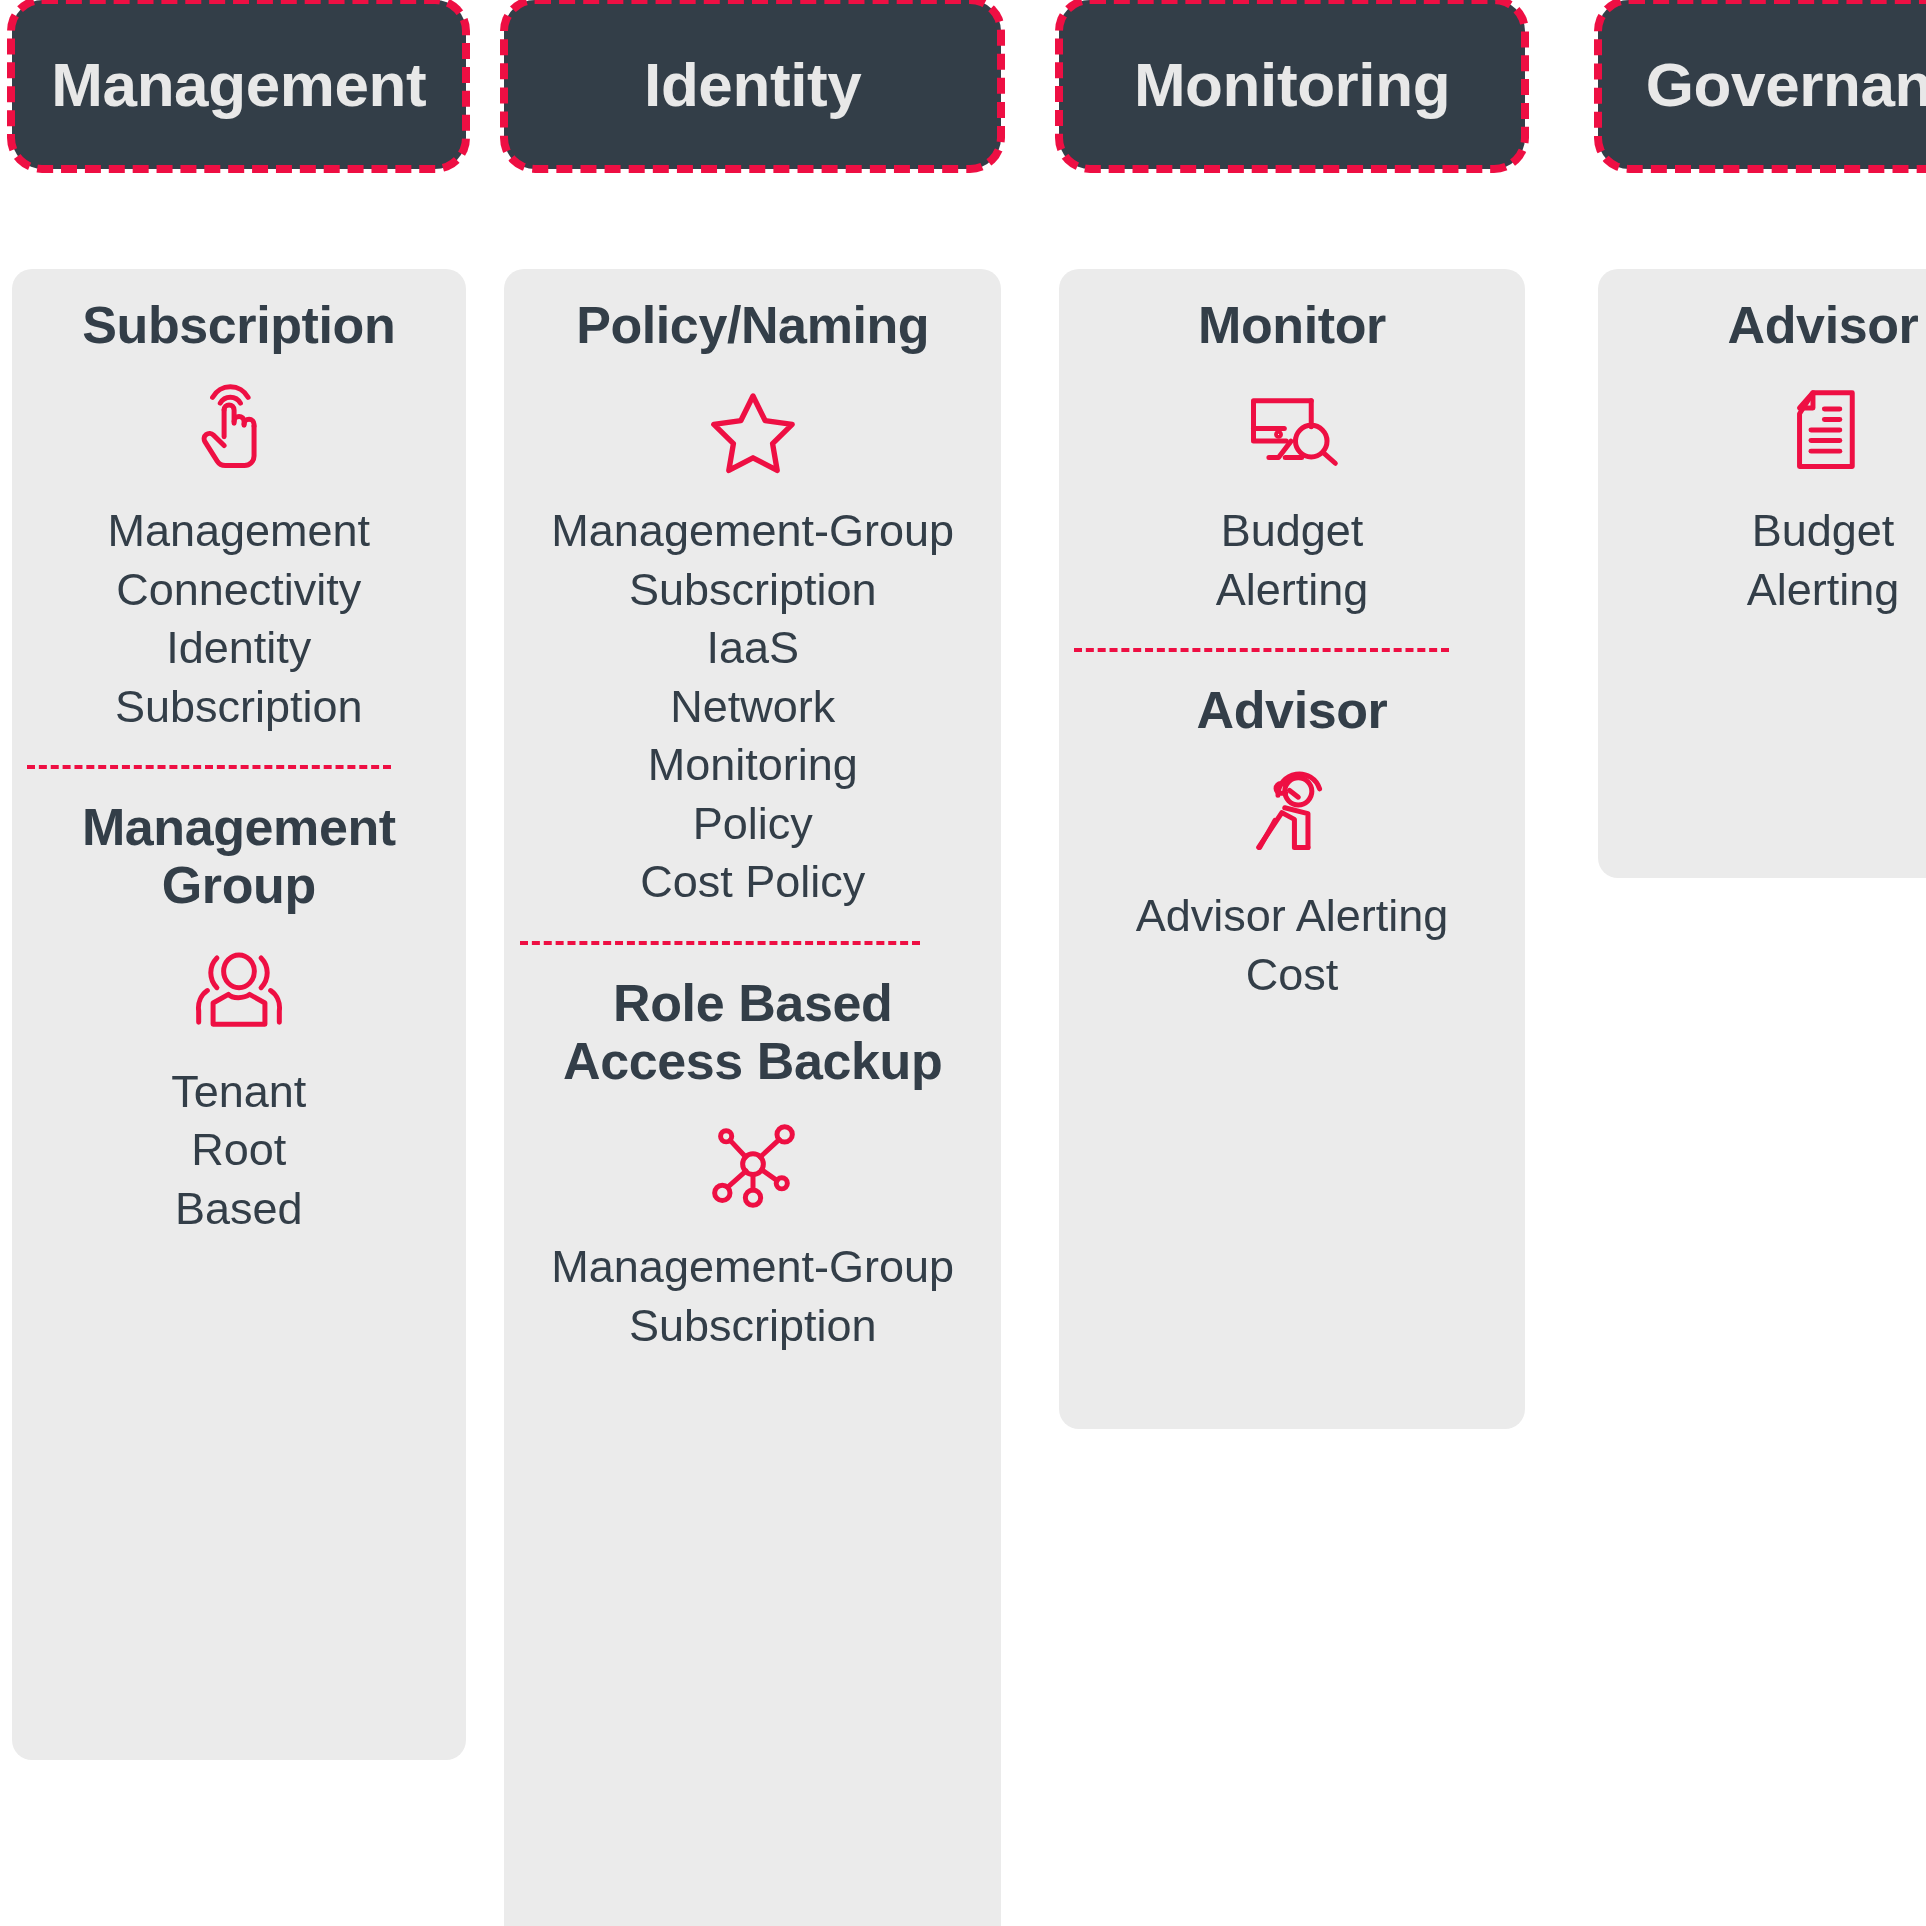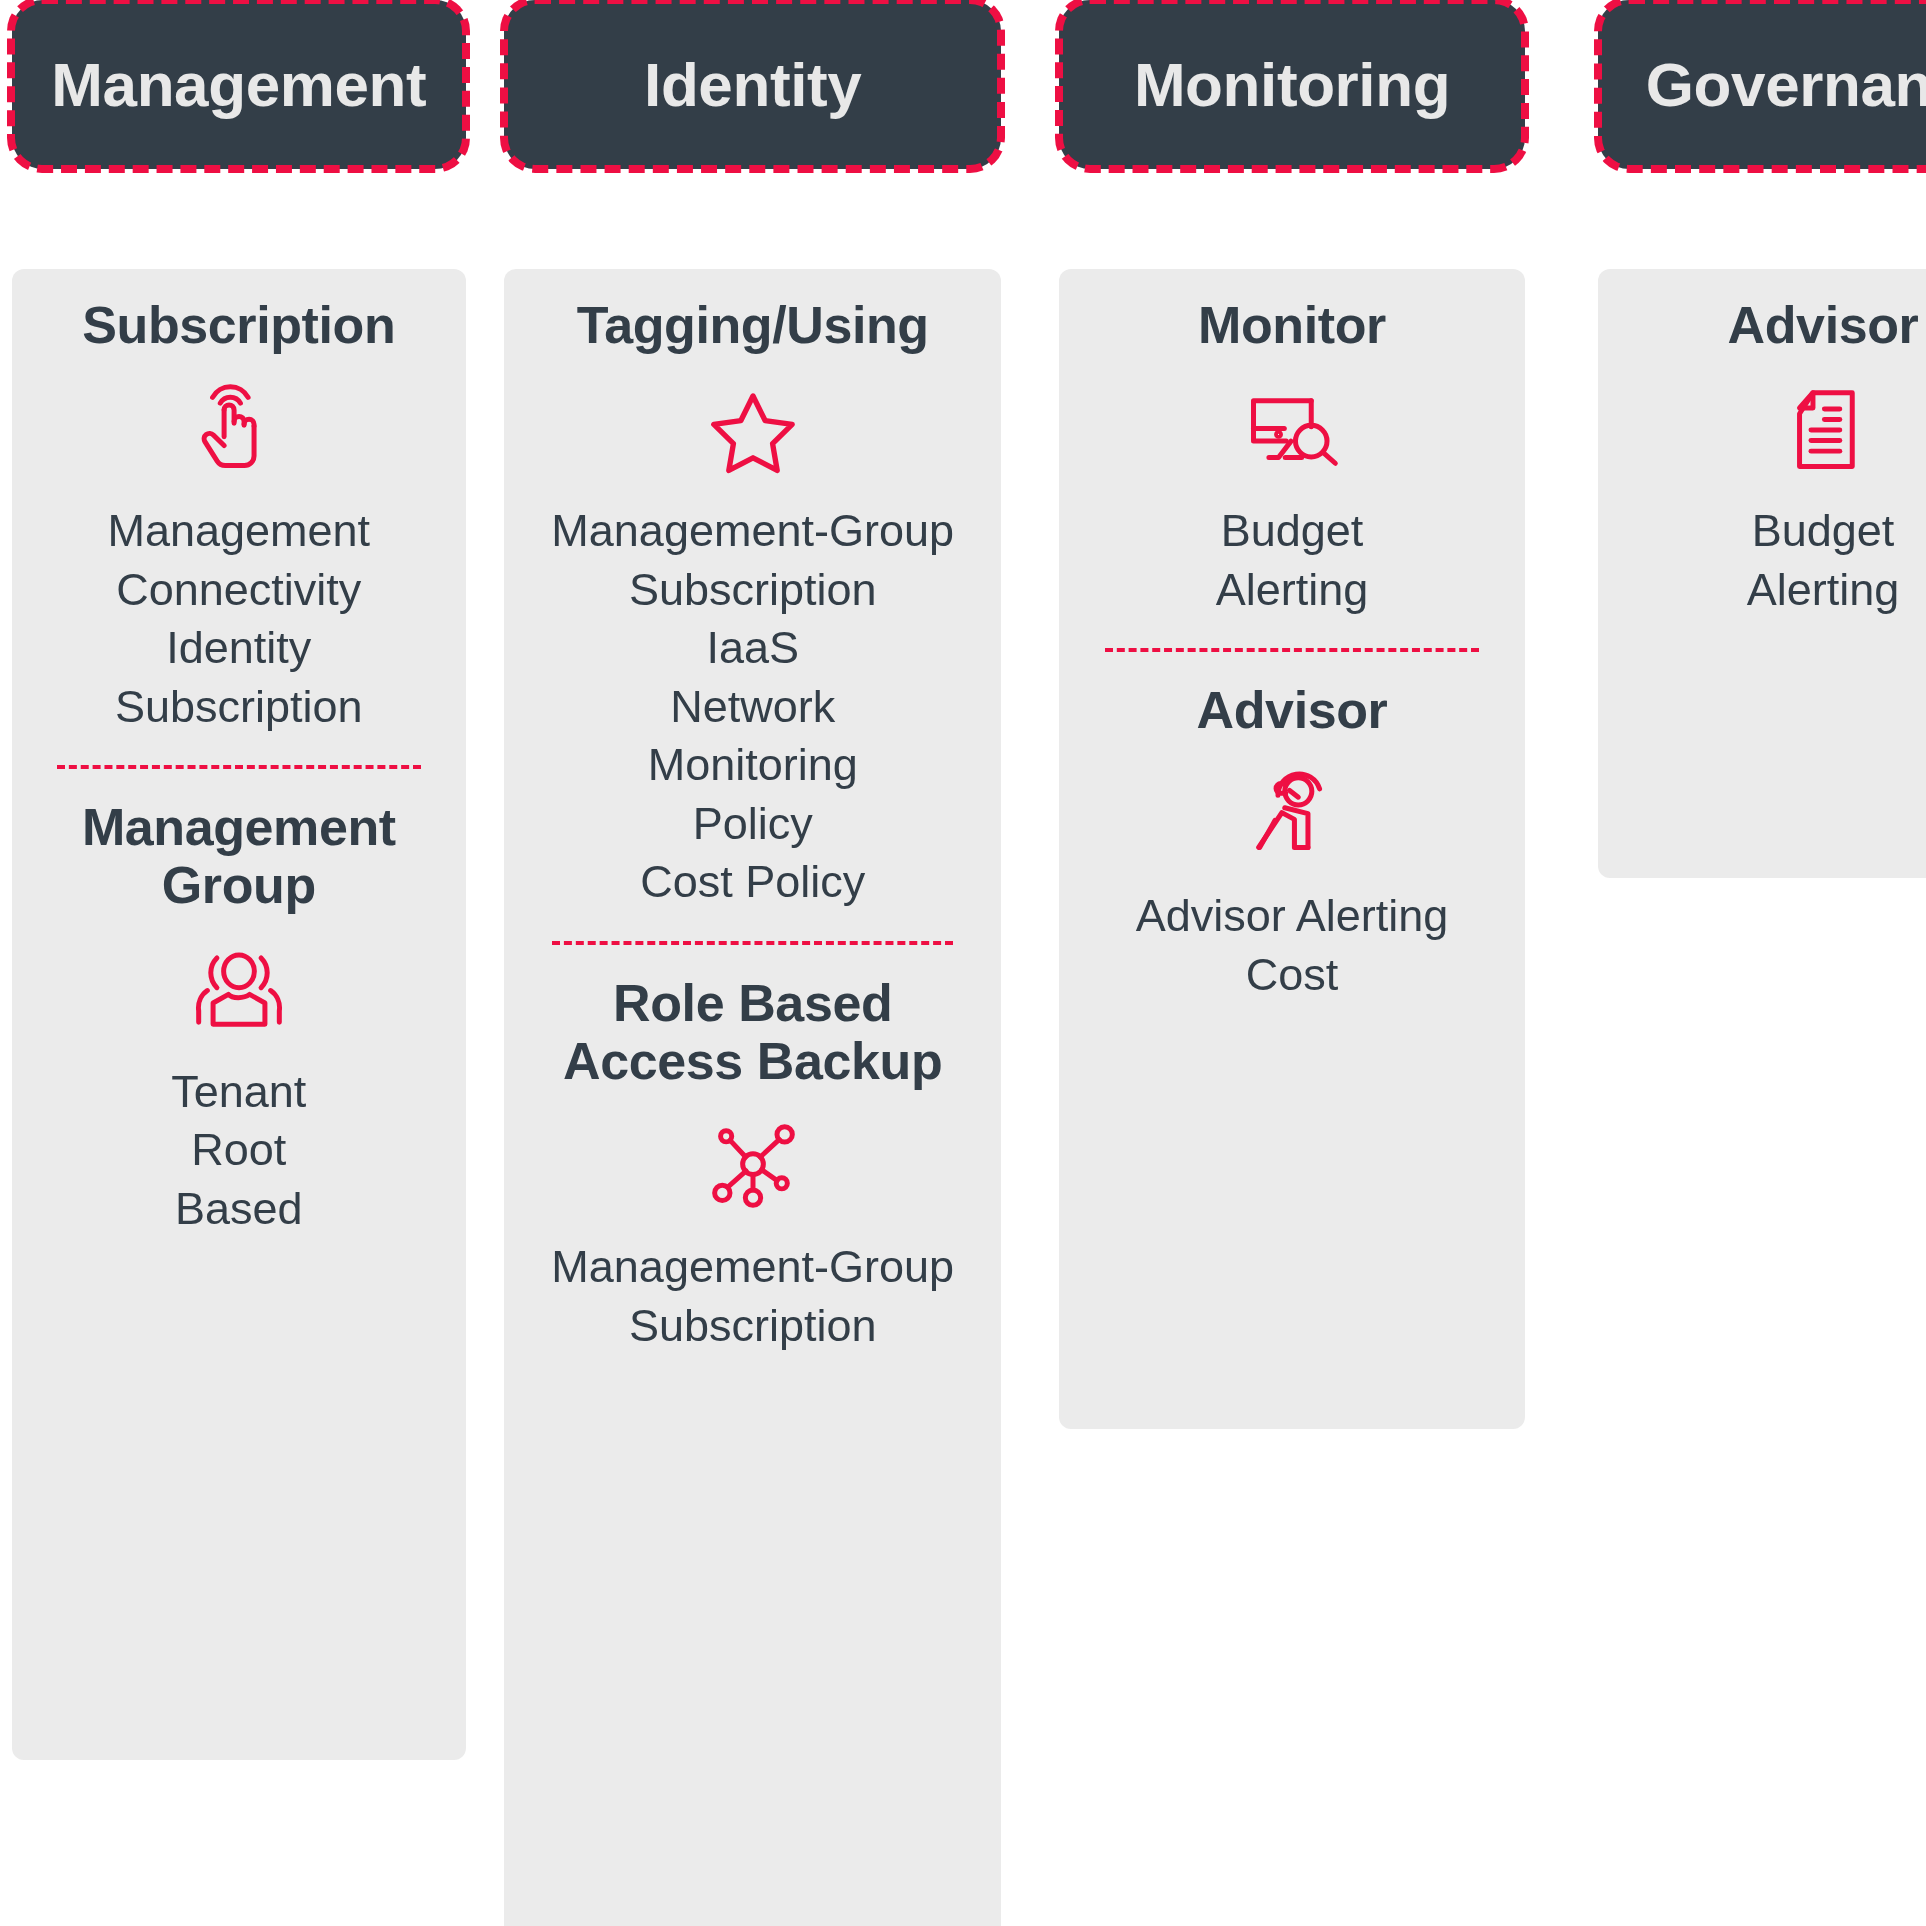--- a/index.html
+++ b/index.html
@@ -67,26 +67,25 @@
     font-size: 62px;
     font-weight: 700;
     letter-spacing: -0.4px;
     line-height: 1;
     white-space: nowrap;
   }
 
   
   .card {
     background: #ebebeb;
-    border-radius: 12px;
+    border-radius: 20px;
     box-sizing: border-box;
     padding: 27px 15.4px 35px 15.4px;
     display: flex;
     flex-direction: column;
-    align-items: center;
   }
 
   .section {
     width: 100%;
     display: flex;
     flex-direction: column;
     align-items: center;
   }
 
   .section-title {
@@ -192,21 +191,21 @@
     </div>
   </div>
 
   <div class="column col-identity">
     <div class="pillar-header">
       <span class="pillar-header-label">Identity</span>
     </div>
     <div class="card card-identity">
 
       <div class="section">
-        <div class="section-title">Tagging/Using</div>
+        <div class="section-title">Policy/Naming</div>
         <div class="section-icon">
           <svg width="96" height="91" viewBox="0 0 50 47" fill="none" stroke="#ee0f43" stroke-width="2.8" stroke-linecap="round" stroke-linejoin="round">
             <path d="M25 5 l6.3 12.8 14.1 2 -10.2 10 2.4 14 -12.6-6.6 -12.6 6.6 2.4-14 -10.2-10 14.1-2 z"></path>
           </svg>
         </div>
         <div class="item-list">
           <div class="item">Management-Group</div>
           <div class="item">Subscription</div>
           <div class="item">IaaS</div>
           <div class="item">Network</div>

